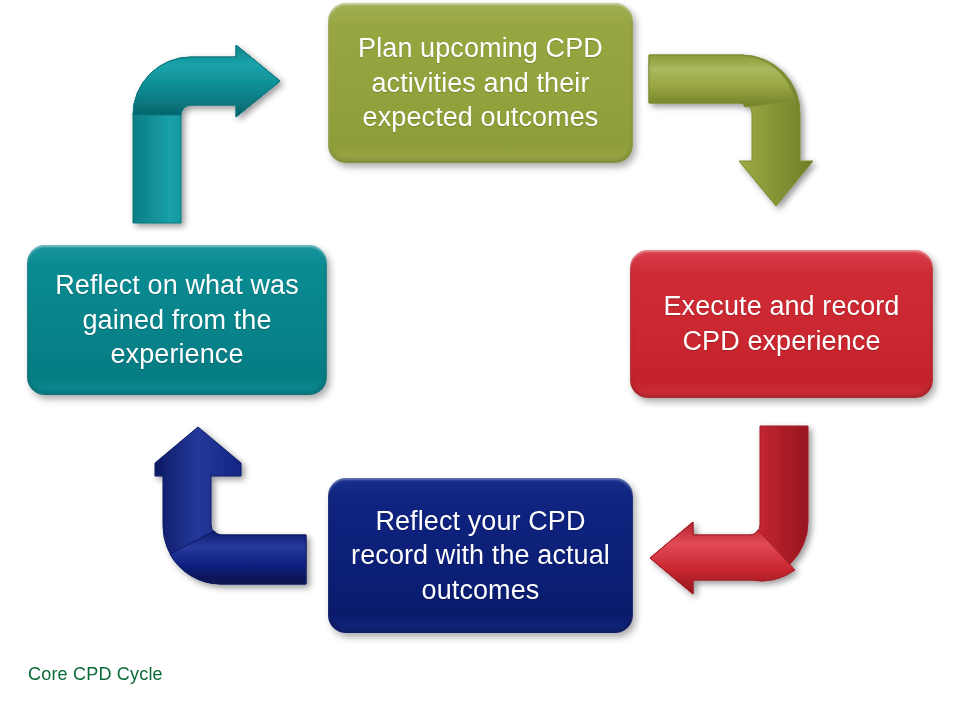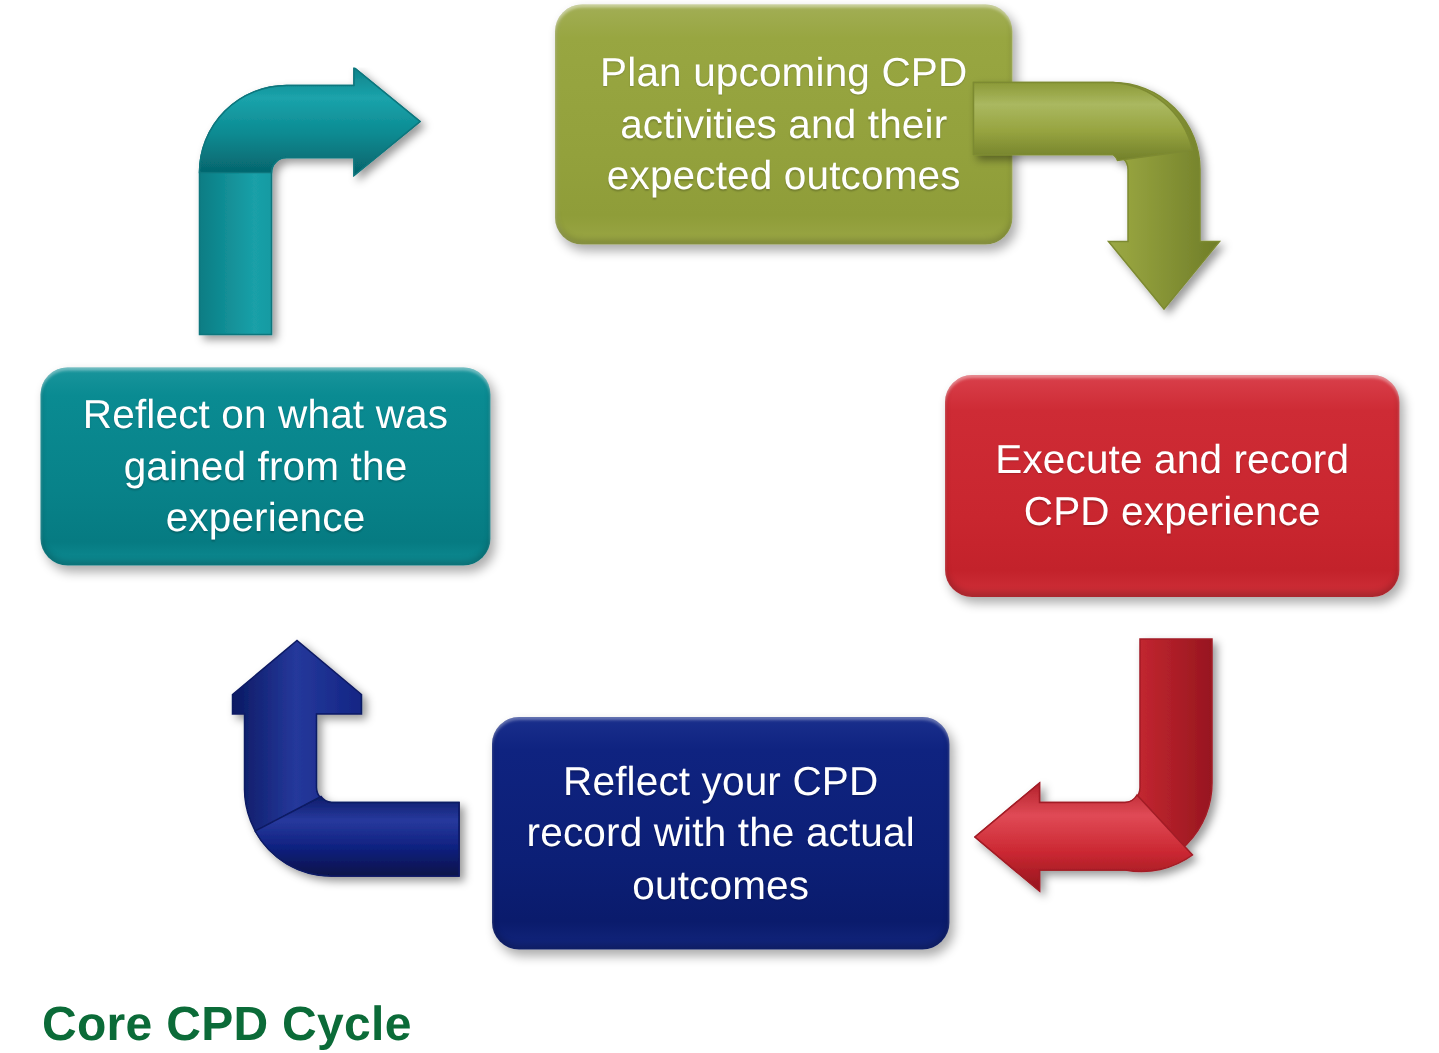--- a/index.html
+++ b/index.html
@@ -49,21 +49,20 @@
         #a2ae55 0%,
         #98a641 14%,
         #93a13c 62%,
         #8f9d39 88%,
         #9aa645 100%);
     box-shadow:
       inset 0 2px 2px rgba(255,255,255,0.42),
       inset 0 -3px 4px rgba(0,0,0,0.18),
       inset 2px 0 3px rgba(255,255,255,0.12),
       3px 4px 7px rgba(0,0,0,0.33);
-    margin-left: 42px;
   }
 
   
   #node-execute {
     left: 630px;
     top: 250px;
     width: 303px;
     height: 148px;
     background: linear-gradient(to bottom,
         #d9404b 0%,
@@ -93,21 +92,21 @@
       inset 0 2px 2px rgba(255,255,255,0.34),
       inset 0 -3px 4px rgba(0,0,0,0.22),
       3px 4px 7px rgba(0,0,0,0.33);
   }
 
   
   #node-reflect {
     left: 27px;
     top: 245px;
     width: 300px;
-    height: 132px;
+    height: 150px;
     background: linear-gradient(to bottom,
         #19959c 0%,
         #0a8b92 14%,
         #088289 62%,
         #067b82 88%,
         #0e8c93 100%);
     box-shadow:
       inset 0 2px 2px rgba(255,255,255,0.40),
       inset 0 -3px 4px rgba(0,0,0,0.20),
       3px 4px 7px rgba(0,0,0,0.33);
@@ -121,22 +120,22 @@
   #arrow-reflect-to-plan { left: 128px; top: 45px; width: 185px; height: 200px; }
   #arrow-plan-to-execute { left: 645px; top: 45px; width: 185px; height: 200px; }
   #arrow-execute-to-update { left: 645px; top: 418px; width: 185px; height: 192px; }
   #arrow-update-to-reflect { left: 128px; top: 418px; width: 190px; height: 192px; }
 
   #caption {
     position: absolute;
     left: 28px;
     top: 664px;
     color: #0b6b38;
-    font-size: 32px;
-    font-weight: bold;
+    font-size: 18px;
+    font-weight: normal;
     letter-spacing: 0.2px;
   }
 </style>
 </head>
 <body>
 
 <div id="canvas">
 
   <div class="node" id="node-plan">
     <span>Plan upcoming CPD activities and their expected outcomes</span>

